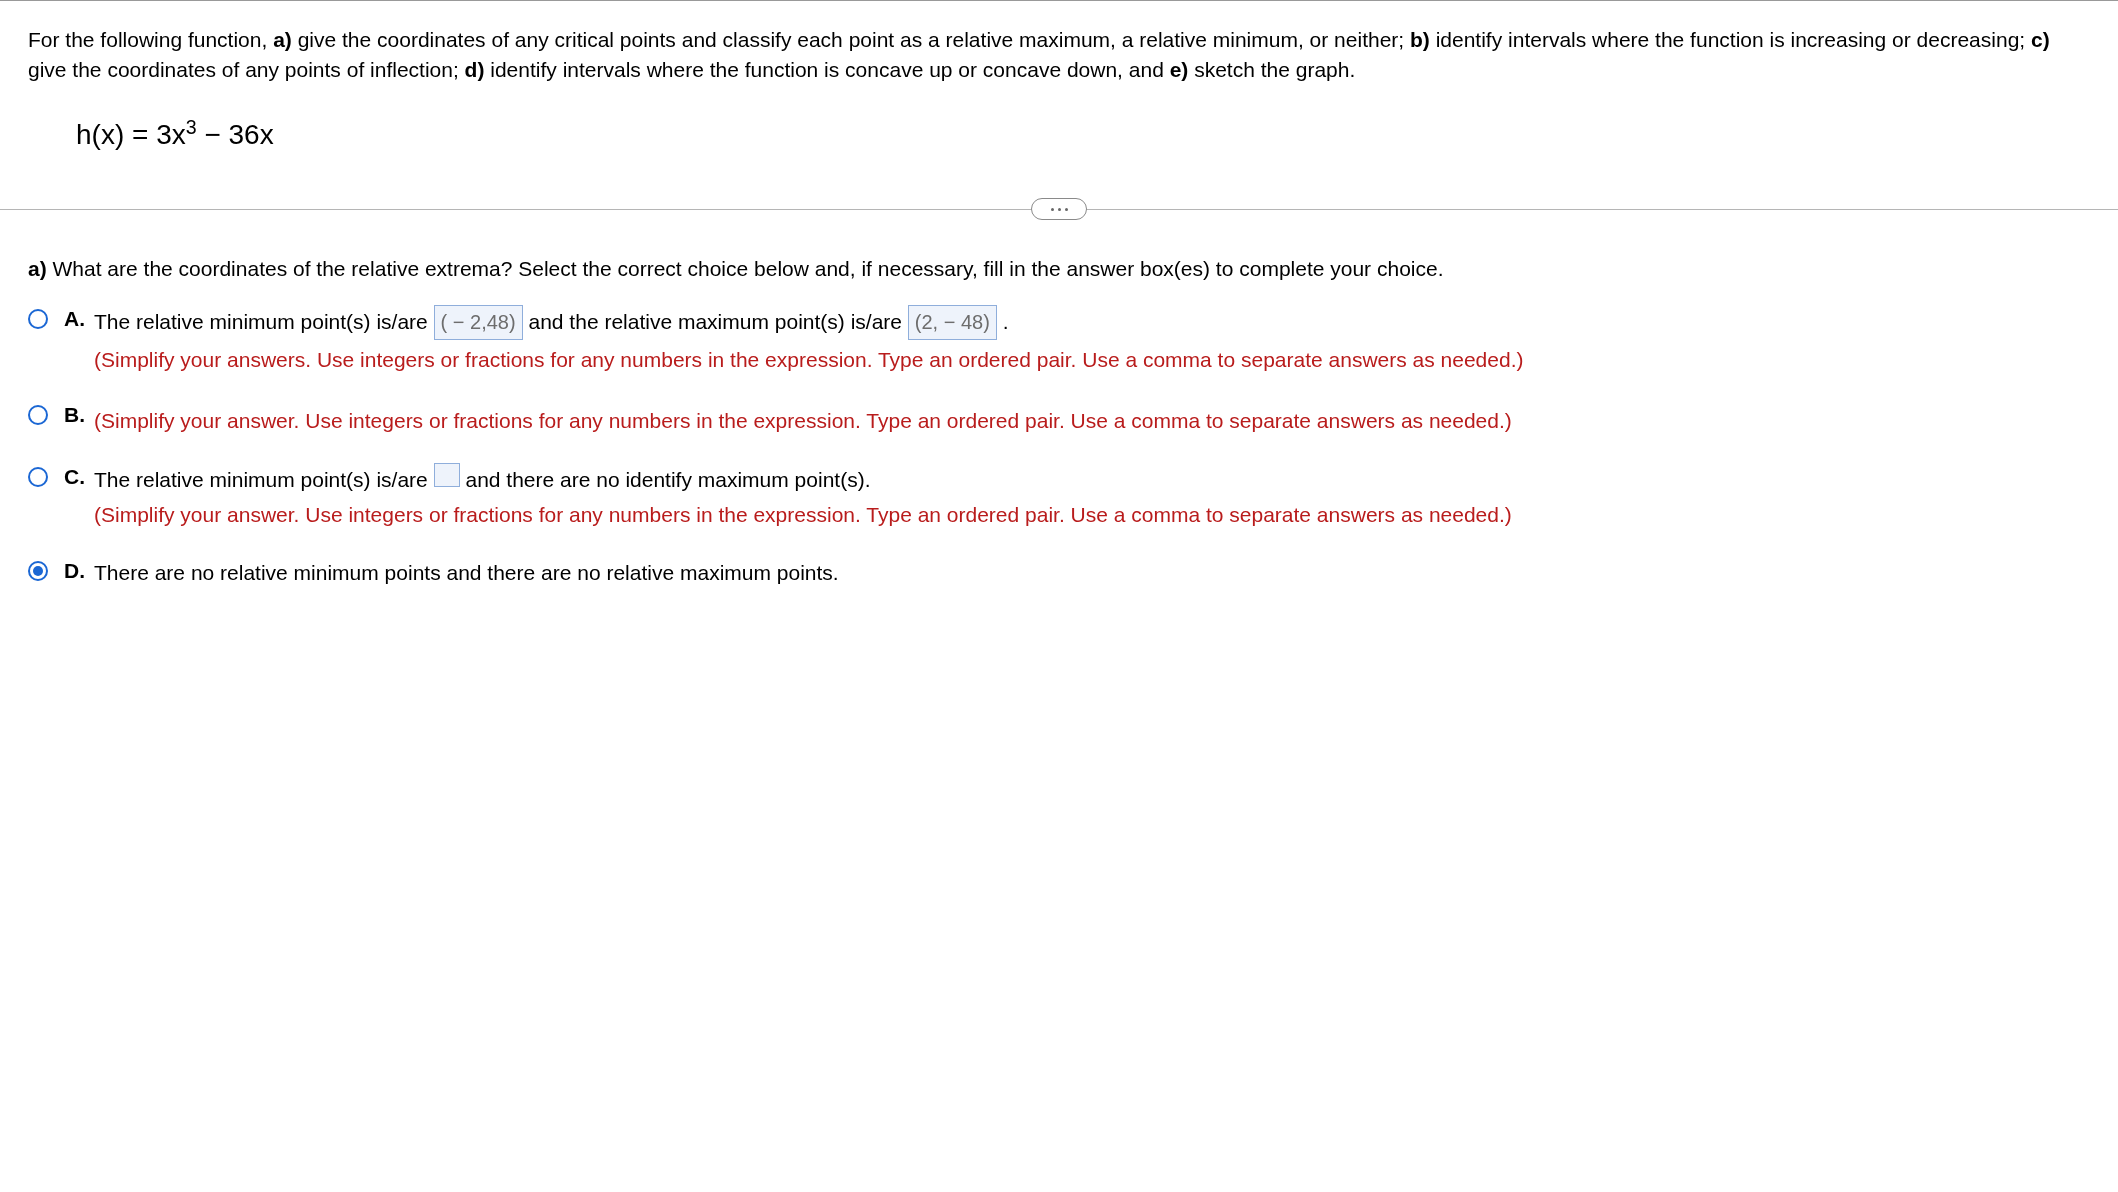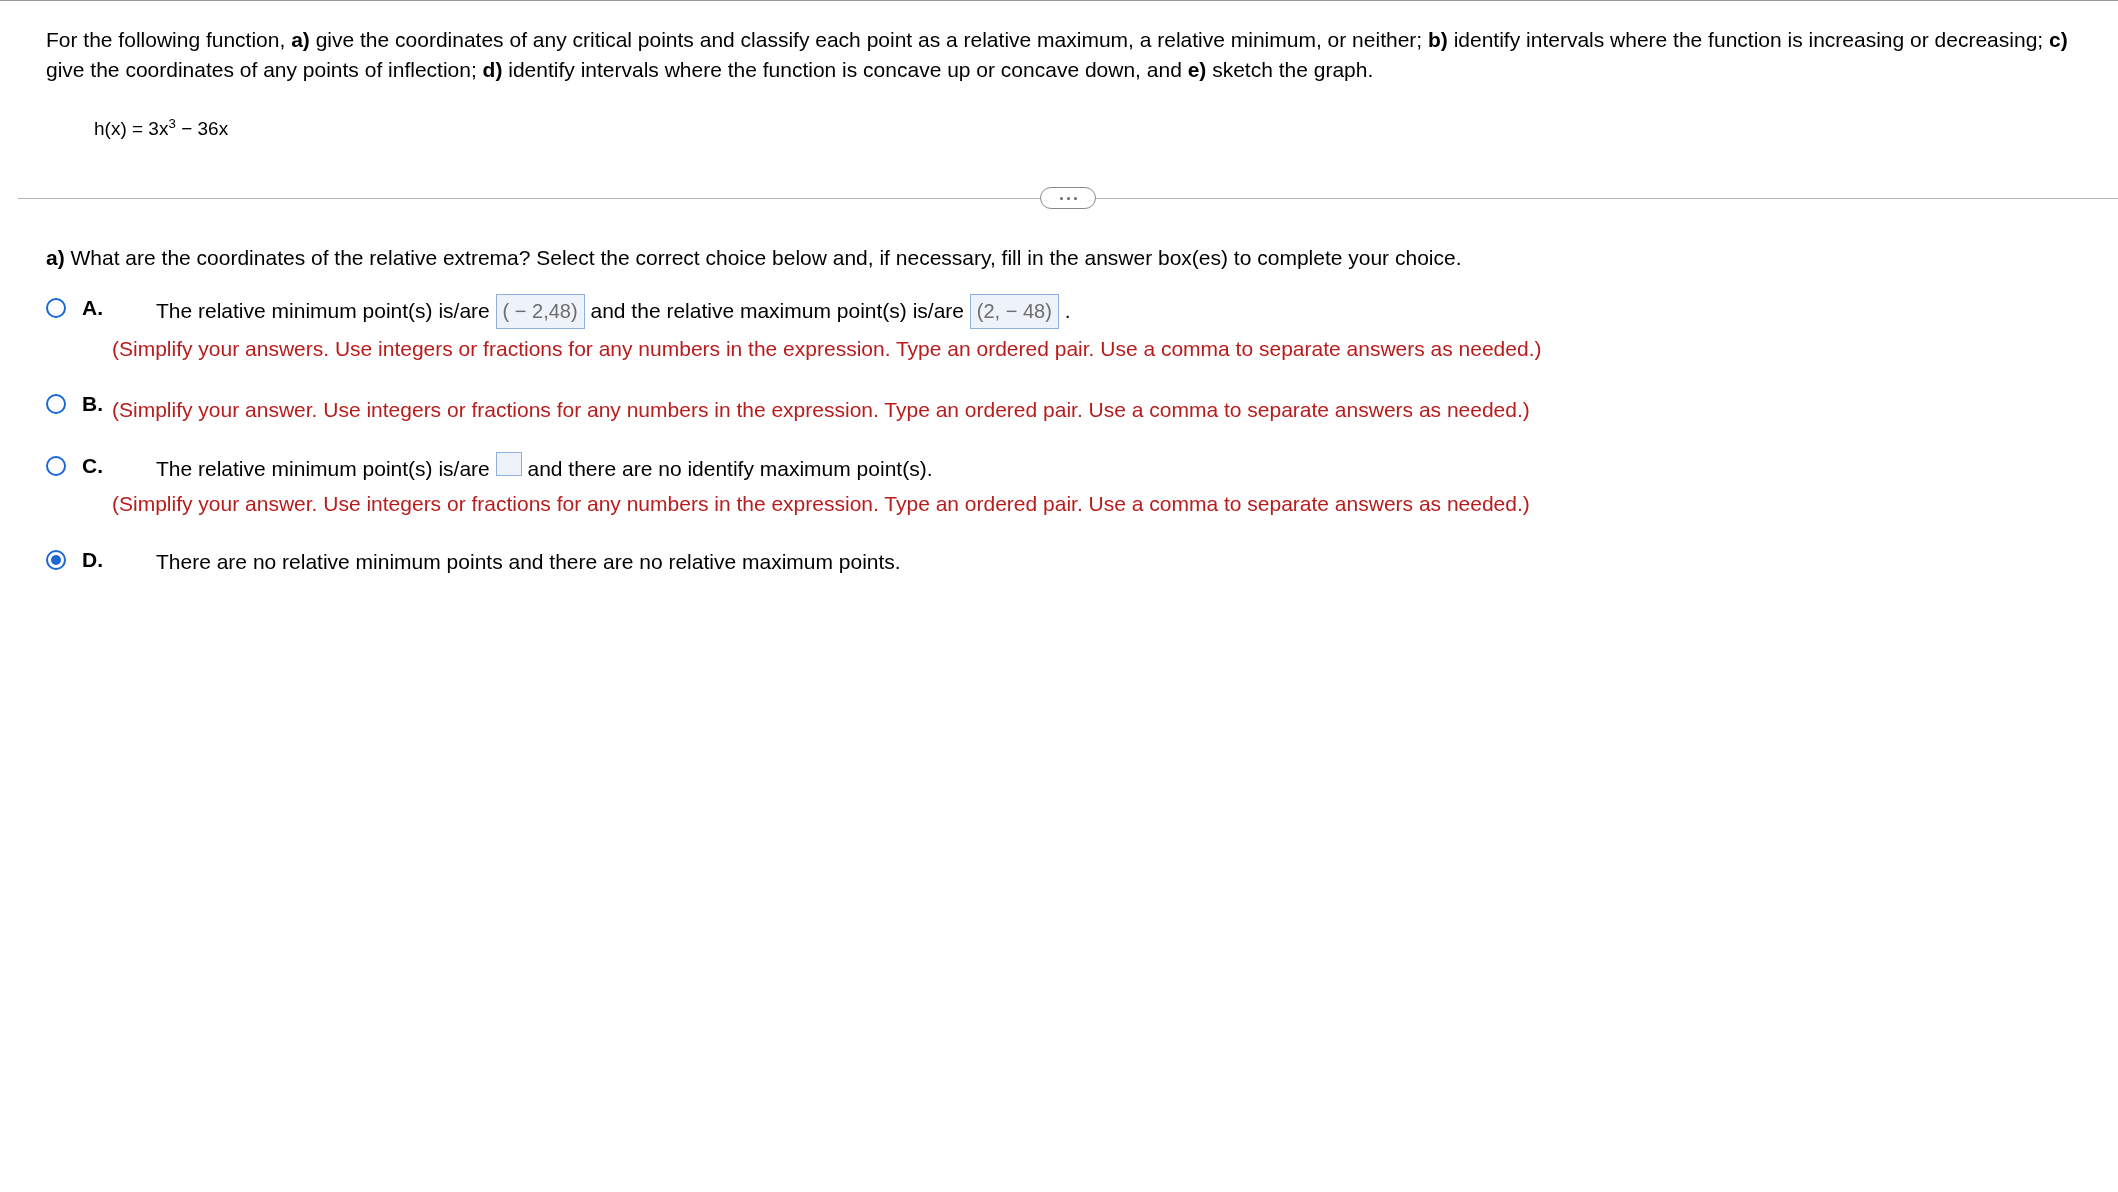--- a/index.html
+++ b/index.html
@@ -9,35 +9,34 @@
     margin: 0;
     padding: 0;
     font-family: Arial, Helvetica, sans-serif;
     font-size: 21px;
     color: #000;
     background: #fff;
   }
   .container {
     width: 100%;
     border-top: 1px solid #999;
-    padding-left: 18px;
   }
   .question-section {
     padding: 24px 28px 28px 28px;
   }
   .question-text {
     line-height: 1.45;
     color: #000;
   }
   .bold {
     font-weight: bold;
   }
   .formula {
     margin: 30px 0 12px 48px;
-    font-size: 19px;
+    font-size: 28px;
   }
   .sup {
     font-size: 0.7em;
     vertical-align: super;
     position: relative;
   }
   .divider-wrap {
     position: relative;
     height: 1px;
     margin: 18px 0 30px 0;
@@ -107,21 +106,20 @@
     font-weight: bold;
     width: 30px;
     margin-top: 2px;
   }
   .choice-body {
     flex: 1 1 auto;
     line-height: 1.5;
   }
   .choice-main {
     color: #000;
-    margin-left: 44px;
   }
   .choice-hint {
     color: #b91c1c;
     margin-top: 4px;
   }
   .ans-box {
     display: inline-block;
     border: 1.5px solid #8faedb;
     background: #eef3fb;
     color: #6d6d6d;

